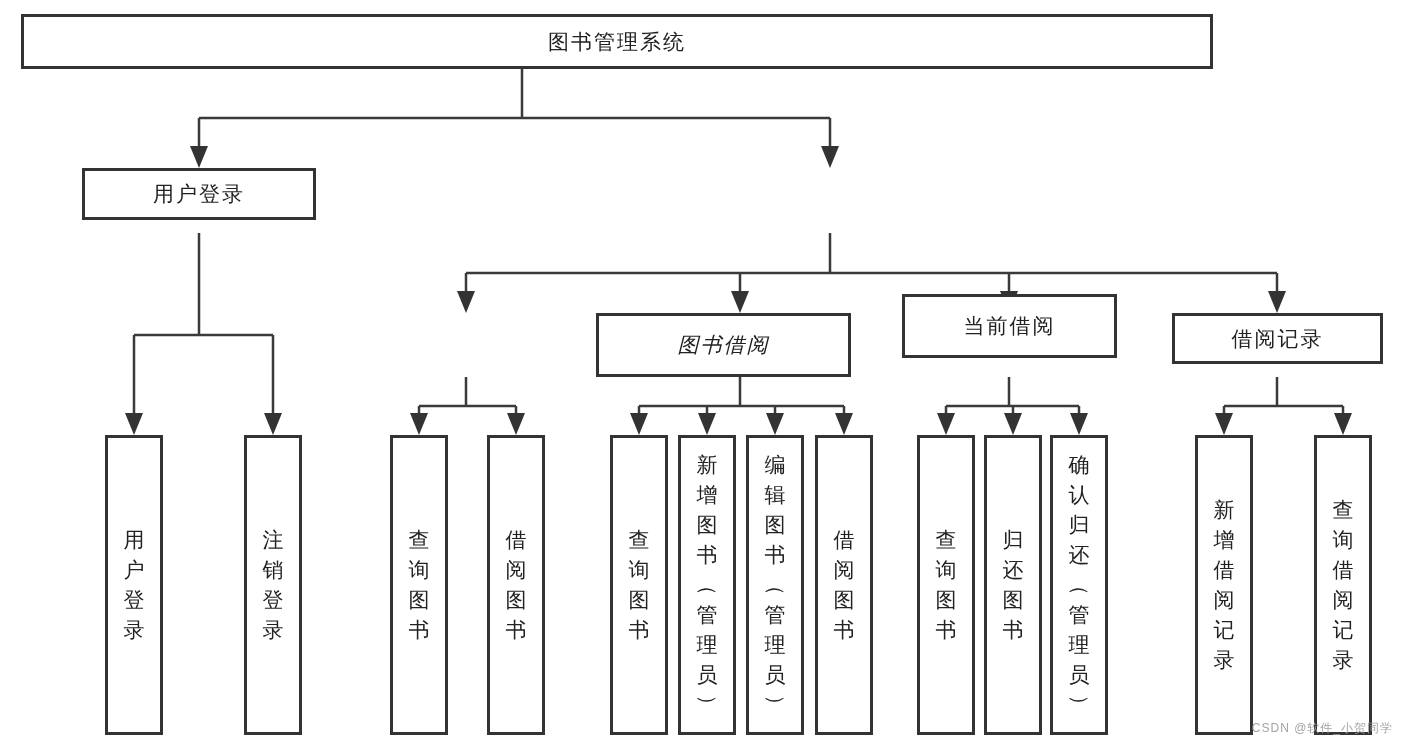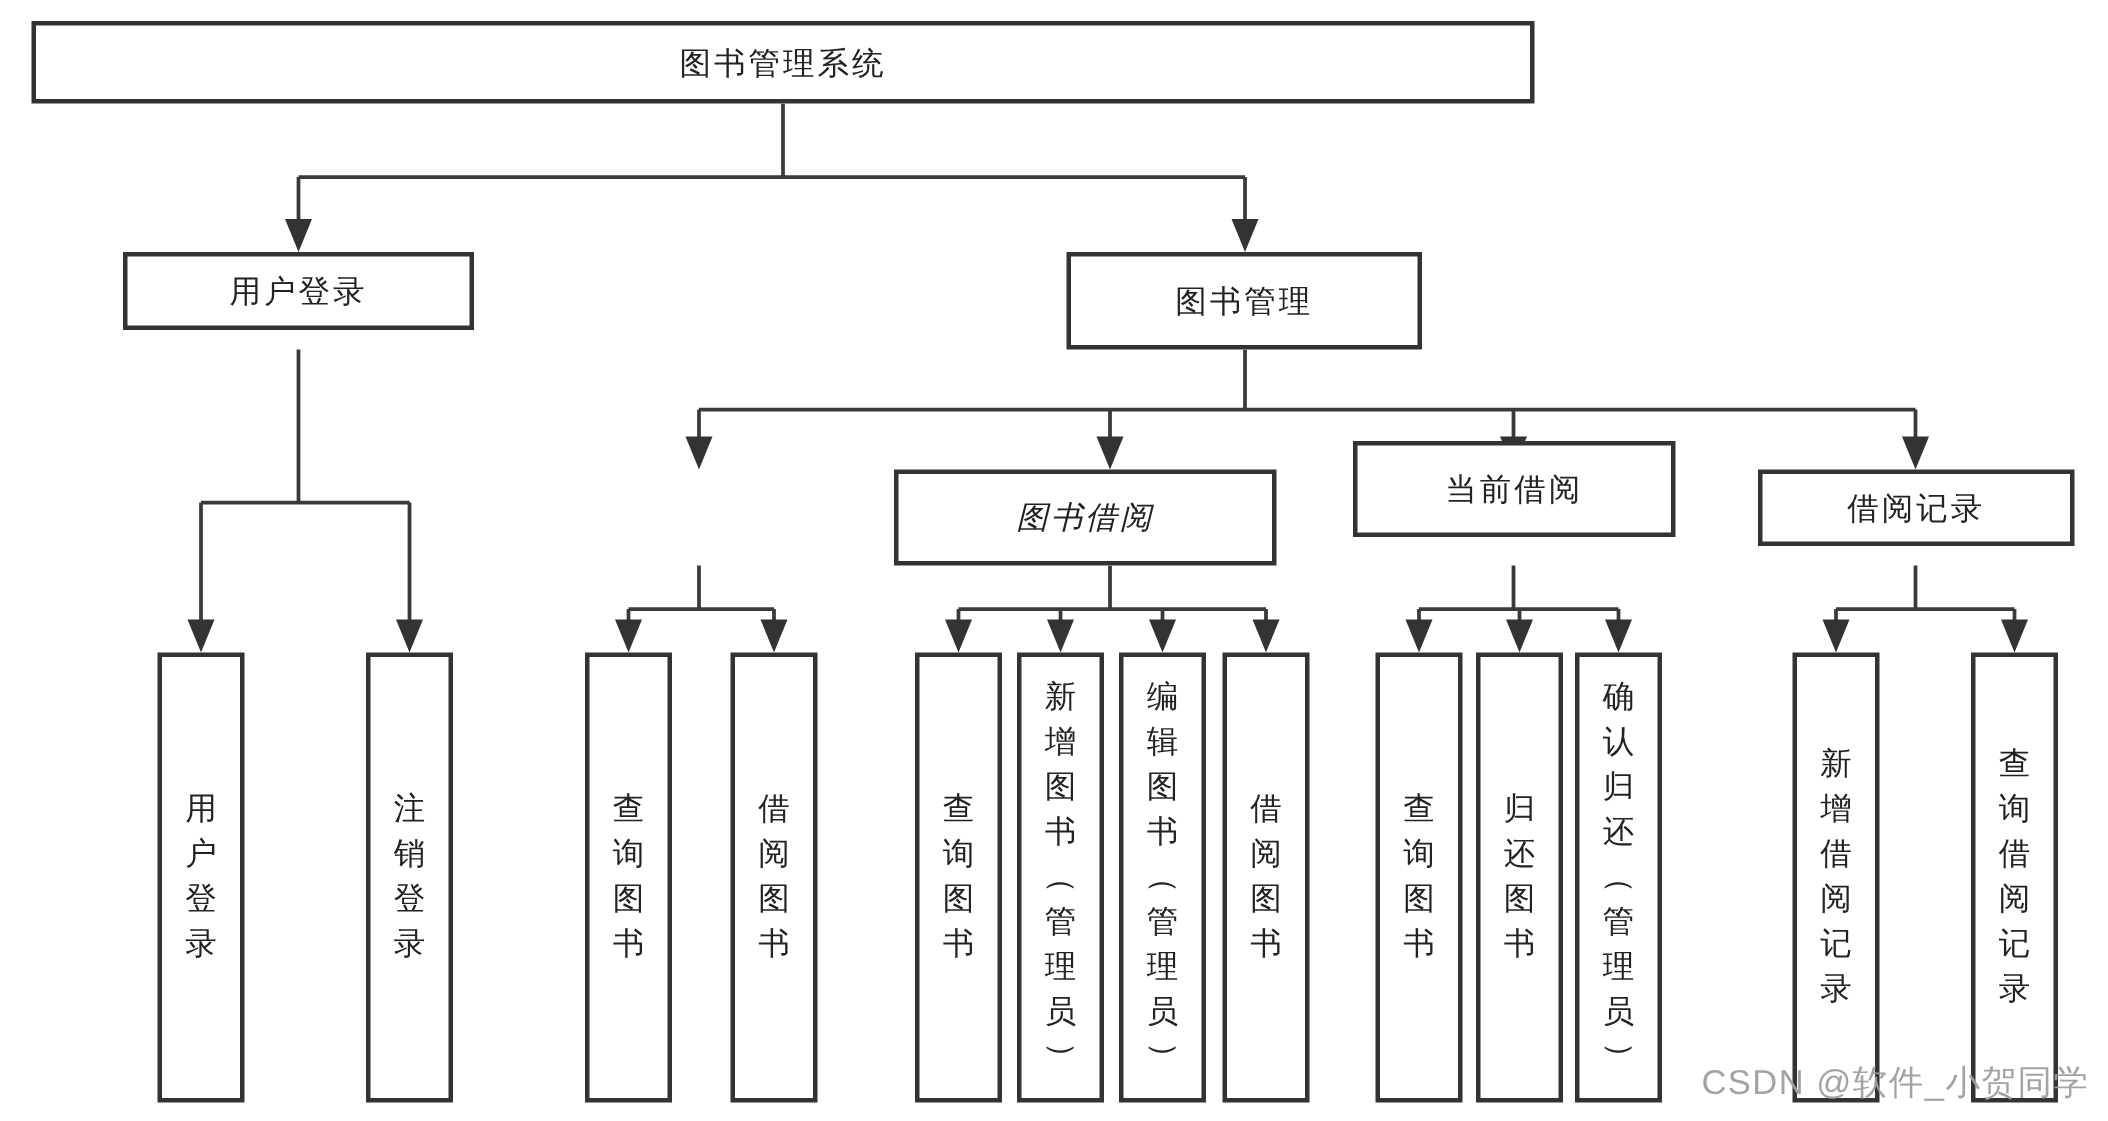--- a/index.html
+++ b/index.html
@@ -20,21 +20,21 @@
     position:absolute; background:#ffffff; border:3px solid #333333;
     box-sizing:border-box; display:flex; flex-direction:column;
     align-items:center; justify-content:center;
     font-size:21px; color:#222222;
   }
   .vnode .ch { display:block; height:30px; line-height:30px; text-align:center; }
   .vnode .ch.rot { transform:rotate(90deg); }
 
   .watermark {
     position:absolute; right:12px; bottom:10px;
-    font-size:23px; color:rgba(158,158,158,0.95); letter-spacing:1px;
+    font-size:12px; color:rgba(158,158,158,0.95); letter-spacing:1px;
     white-space:nowrap;
   }
 </style>
 </head>
 <body>
 
 <div class="stage">
 
   <svg class="wires" viewBox="0 0 1405 747">
 
@@ -65,24 +65,23 @@
     <path d="M1009 377 V406 M946 406 H1079 M946 406 V415 M1013 406 V415 M1079 406 V415"></path>
     <polygon points="937,413 955,413 946,435"></polygon>
     <polygon points="1004,413 1022,413 1013,435"></polygon>
     <polygon points="1070,413 1088,413 1079,435"></polygon>
 
     <path d="M1277 377 V406 M1224 406 H1343 M1224 406 V415 M1343 406 V415"></path>
     <polygon points="1215,413 1233,413 1224,435"></polygon>
     <polygon points="1334,413 1352,413 1343,435"></polygon>
   </svg>
 
-  <div class="node" style="left:21px; top:14px; width:1002px; height:55px;">图书管理系统</div>
+  <div class="node" style="left:21px; top:14px; width:1192px; height:55px;">图书管理系统</div>
 
   <div class="node" style="left:82px; top:168px; width:234px; height:52px;">用户登录</div>
-  <div class="node" style="left:711px; top:168px; width:237px; height:65px;">图书管理</div>
 
   <div class="node" style="left:596px; top:313px; width:255px; height:64px;font-style:italic;">图书借阅</div>
   <div class="node" style="left:902px; top:294px; width:215px; height:64px;">当前借阅</div>
   <div class="node" style="left:1172px; top:313px; width:211px; height:51px;">借阅记录</div>
 
   <div class="vnode vtext" style="left:105px; top:435px; width:58px; height:300px;">
       <span class="ch">用</span>
       <span class="ch">户</span>
       <span class="ch">登</span>
       <span class="ch">录</span>

